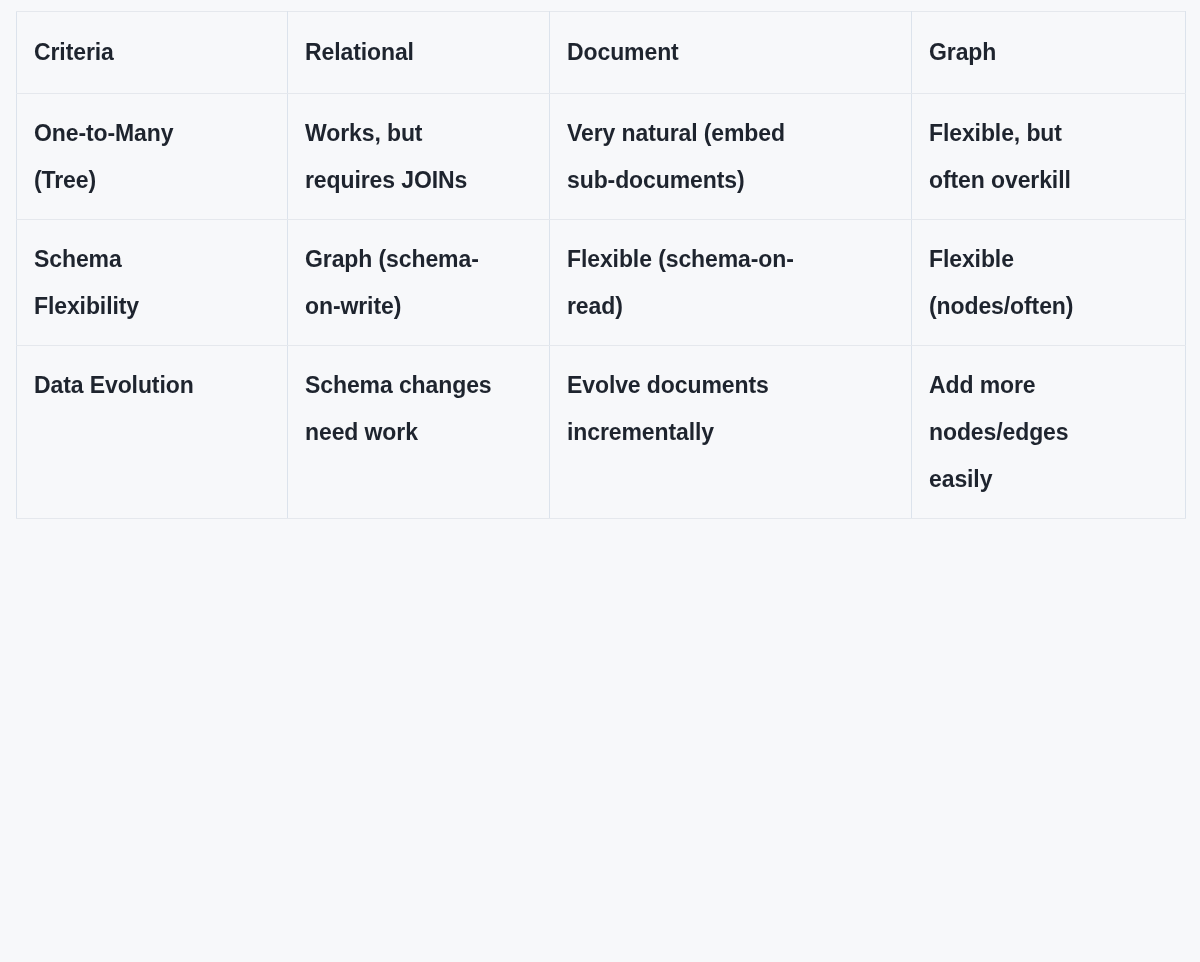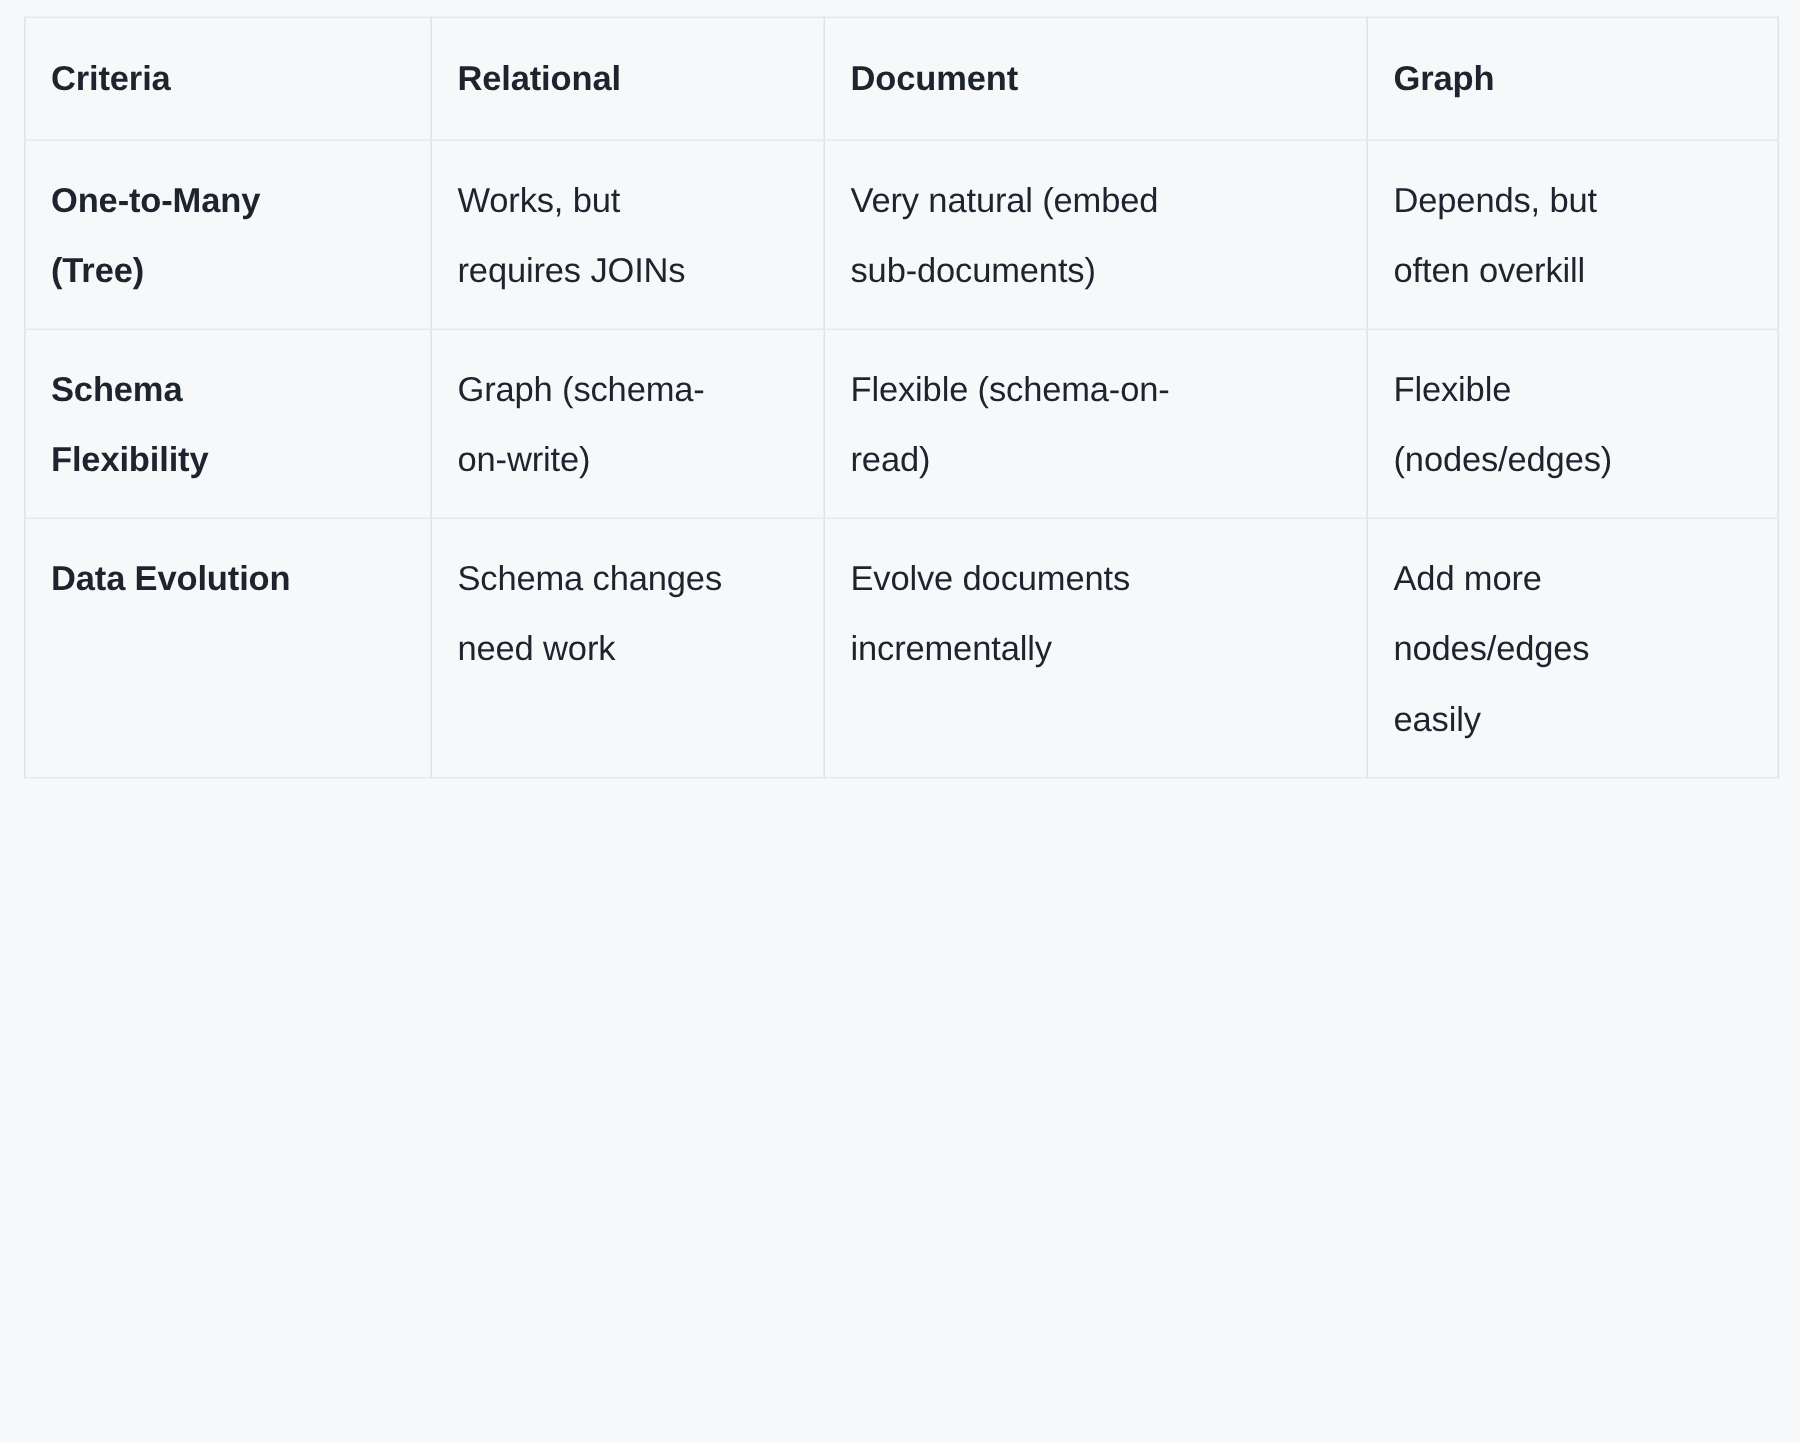--- a/index.html
+++ b/index.html
@@ -39,21 +39,21 @@
     border-top-color: var(--border-h);
     border-bottom-color: var(--border-h);
     padding: 16px 18px 15px 17px;
     font-size: 23px;
     line-height: 47px;
     letter-spacing: -0.1px;
     color: var(--text);
     text-align: left;
     vertical-align: top;
     white-space: pre-line;
-    font-weight: 400;
+    font-weight: 700;
   }
   table.cmp th {
     font-weight: 700;
     padding-top: 17px;
     padding-bottom: 17px;
   }
   table.cmp td.crit {
     font-weight: 700;
   }
 </style>
@@ -77,32 +77,32 @@
       </tr>
     </thead>
     <tbody>
       <tr>
         <td class="crit">One-to-Many
 (Tree)</td>
         <td>Works, but
 requires JOINs</td>
         <td>Very natural (embed
 sub-documents)</td>
-        <td>Depends, but
+        <td>Flexible, but
 often overkill</td>
       </tr>
       <tr>
         <td class="crit">Schema
 Flexibility</td>
         <td>Graph (schema-
 on-write)</td>
         <td>Flexible (schema-on-
 read)</td>
         <td>Flexible
-(nodes/edges)</td>
+(nodes/often)</td>
       </tr>
       <tr>
         <td class="crit">Data Evolution</td>
         <td>Schema changes
 need work</td>
         <td>Evolve documents
 incrementally</td>
         <td>Add more
 nodes/edges
 easily</td>

